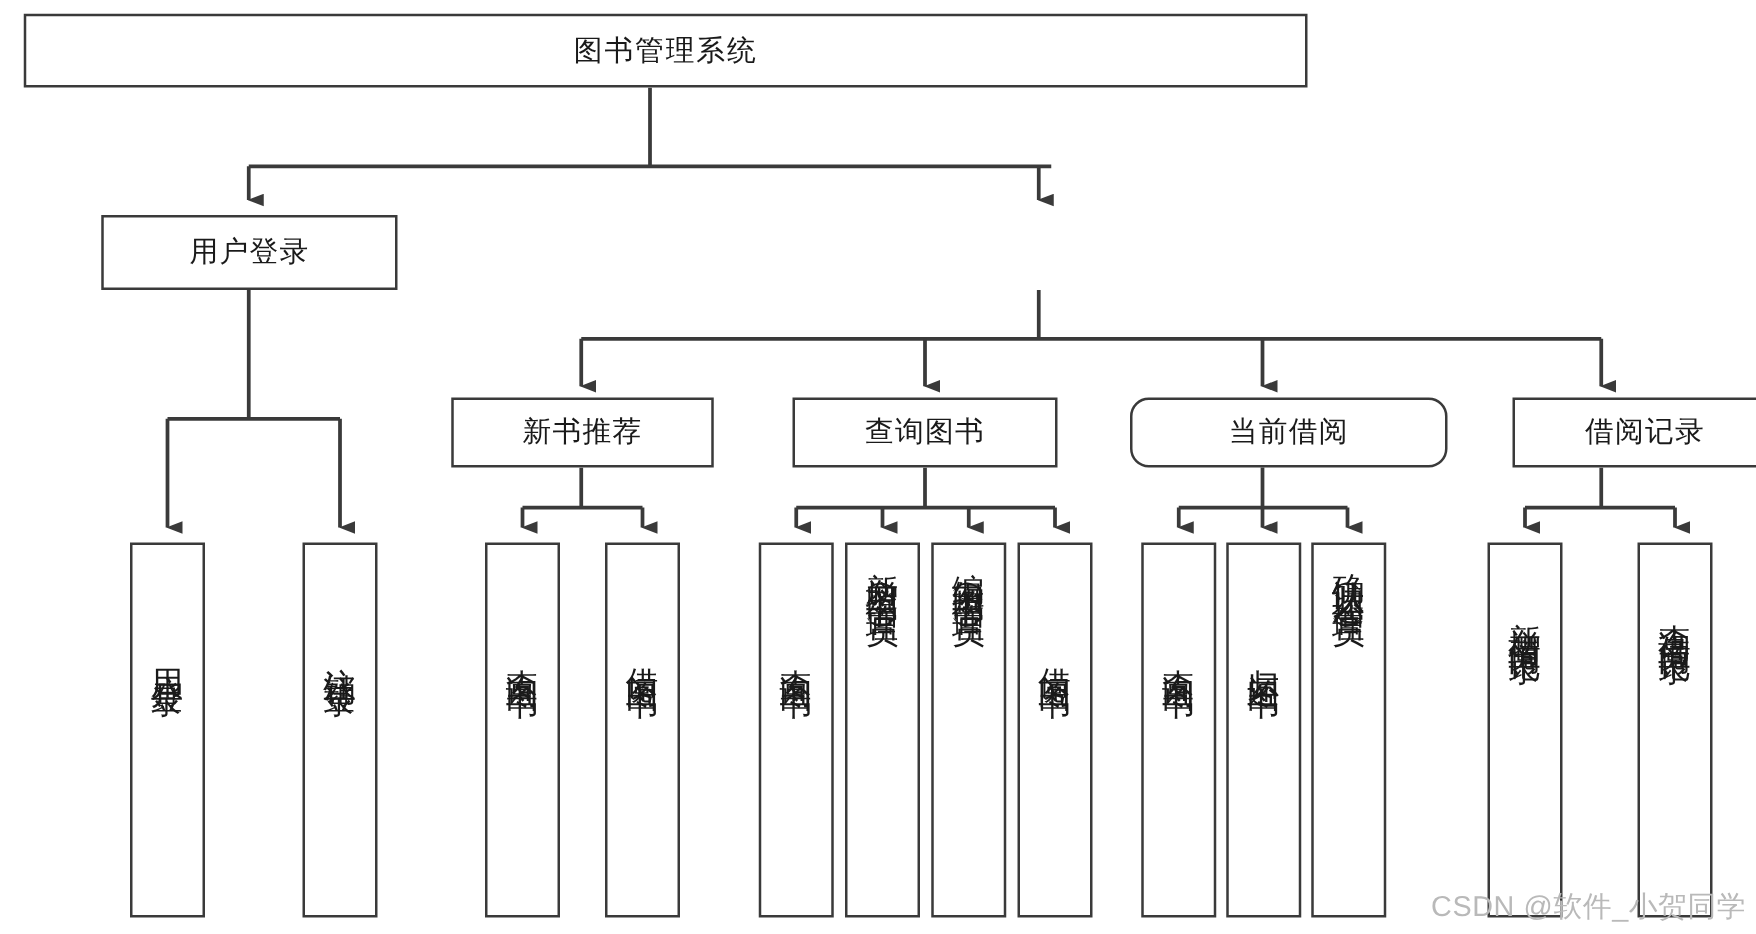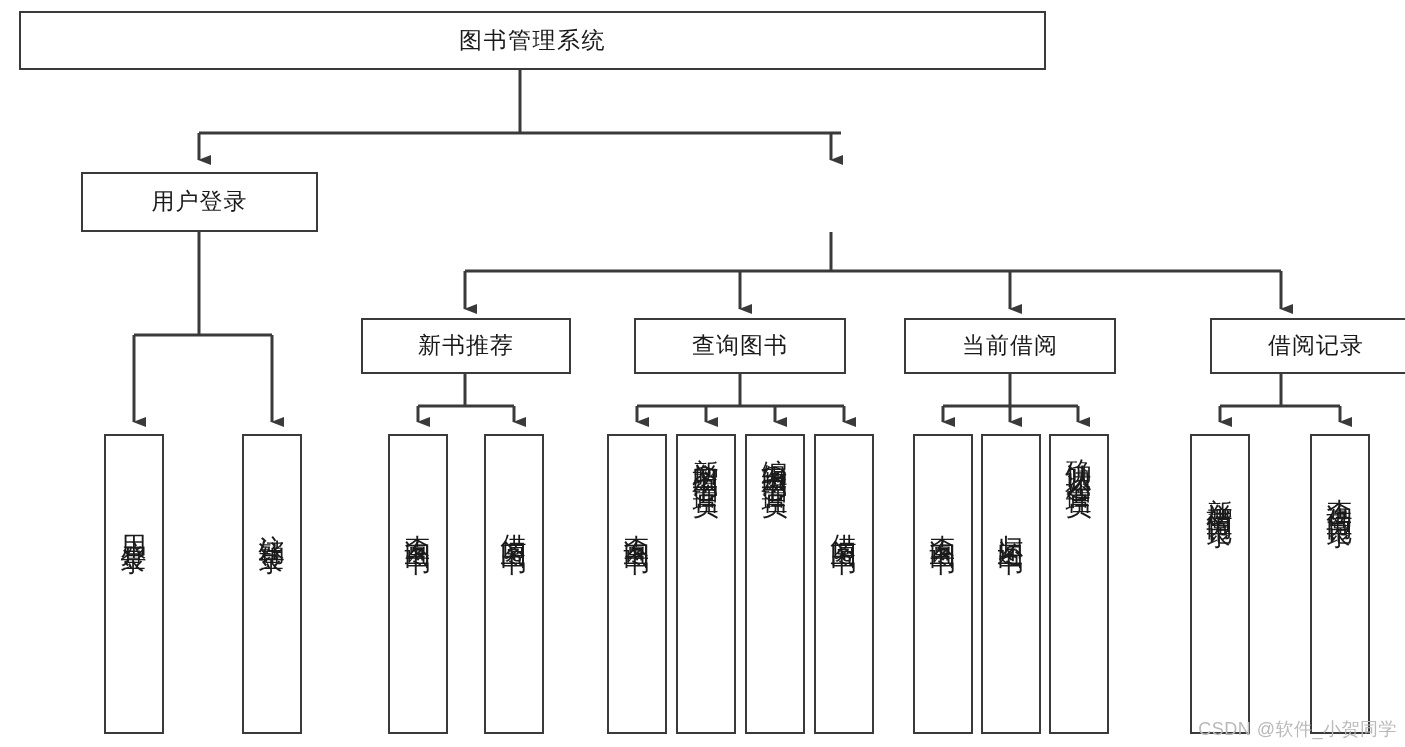--- a/index.html
+++ b/index.html
@@ -63,21 +63,21 @@
   .node.v.short .lbl{
     padding-top:78px;
   }
   .node.v.mid .lbl{
     padding-top:42px;
   }
   .watermark{
     position:absolute;
     right:8px;
     bottom:6px;
-    font-size:18px;
+    font-size:23px;
     color:#b9b9b9;
     letter-spacing:0.5px;
     white-space:nowrap;
   }
 </style>
 </head>
 <body>
 
 <div id="canvas">
 
@@ -139,21 +139,21 @@
   <div class="node h" style="left:81px;top:172px;width:237px;height:60px;">
     <span class="lbl">用户登录</span>
   </div>
 
   <div class="node h" style="left:361px;top:318px;width:210px;height:56px;">
     <span class="lbl">新书推荐</span>
   </div>
   <div class="node h" style="left:634px;top:318px;width:212px;height:56px;">
     <span class="lbl">查询图书</span>
   </div>
-  <div class="node h" style="left:904px;top:318px;width:212px;height:56px;">
+  <div class="node h" style="left:904px;top:318px;width:254px;height:56px;border-radius:15px;">
     <span class="lbl">当前借阅</span>
   </div>
   <div class="node h" style="left:1210px;top:318px;width:212px;height:56px;">
     <span class="lbl">借阅记录</span>
   </div>
 
   <div class="node v short" style="left:104px;top:434px;width:60px;height:300px;">
     <span class="lbl">用户登录</span>
   </div>
   <div class="node v short" style="left:242px;top:434px;width:60px;height:300px;">

